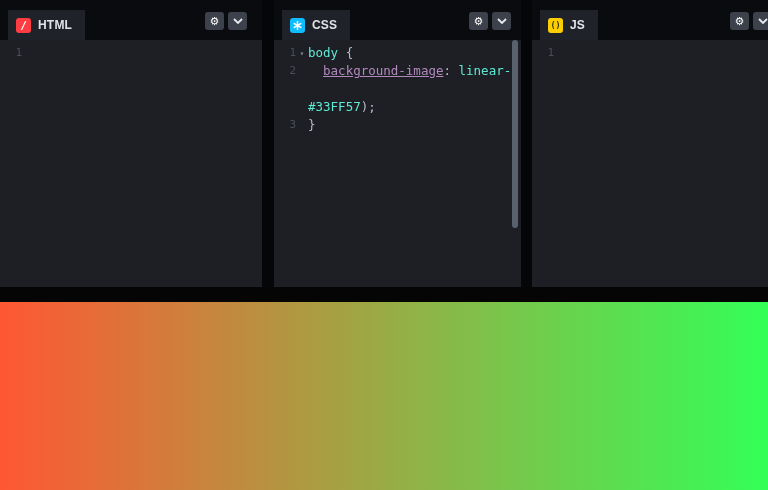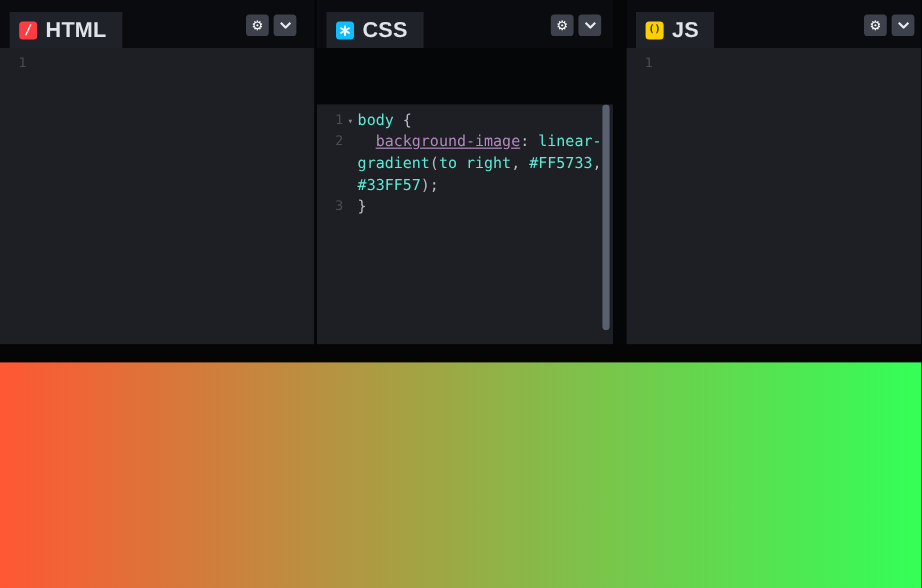--- a/index.html
+++ b/index.html
@@ -3,32 +3,32 @@
 <meta charset="utf-8">
 <style>
   * { margin:0; padding:0; box-sizing:border-box; }
   body { background:#000; font-family:"Liberation Sans", sans-serif; }
   .app { position:relative; width:768px; height:490px; overflow:hidden; background:#050607; }
 
   
   .editors { display:flex; height:287px; background:#050607; }
   .panel { position:relative; display:flex; flex-direction:column; overflow:hidden; }
   .panel-html { width:262px; }
-  .panel-css  { width:247px; margin-left:2px; margin-right:11px;gap:47px; }
+  .panel-css  { width:247px; margin-left:12px; margin-right:11px; }
   .panel-js   { flex:1; min-width:0; }
 
   .panel-header { position:relative; height:40px; background:#0a0b0e; flex:none; }
   .tab { position:absolute; left:8px; bottom:0; height:30px; display:flex; align-items:center;
          gap:7px; padding:0 13px 0 8px; background:#202229; }
   .tab-icon { width:15px; height:15px; border-radius:3px; display:flex; align-items:center;
               justify-content:center; flex:none; }
   .tab-icon .glyph { font-family:"DejaVu Sans Mono", monospace; font-weight:bold; }
   .icon-html .glyph { color:#fff; font-size:11px; transform:translateY(-0.5px); }
   .icon-js .glyph   { color:#3a3000; font-size:8.5px; letter-spacing:0; }
-  .tab-label { color:#e0e3e8; font-size:18px; font-weight:700; letter-spacing:.2px; }
+  .tab-label { color:#e0e3e8; font-size:12px; font-weight:700; letter-spacing:.2px; }
 
   .header-buttons { position:absolute; top:12px; display:flex; gap:4px; }
   .panel-html .header-buttons { right:15px; }
   .panel-css  .header-buttons { right:10px; }
   .panel-js   .header-buttons { left:198px; }
   .hbtn { width:19px; height:18px; background:#3d414c; border:none; border-radius:3px;
           display:flex; align-items:center; justify-content:center; cursor:pointer; padding:0; }
   .gear-glyph { color:#fff; font-size:11px; font-family:"DejaVu Sans", sans-serif; line-height:1; }
 
   .editor { position:relative; flex:1; background:#1d1f25; overflow:hidden;
@@ -116,21 +116,20 @@
               <span class="codetxt"><span class="tk-gold">body</span><span class="tk-pun"> {</span></span>
             </div>
             <div class="crow">
               <span class="gutter">2</span>
               <span class="foldcol"></span>
               <span class="codetxt"><span class="tk-pun">  </span><span class="tk-prop">background-image</span><span class="tk-pun">: </span><span class="tk-gold">linear-</span></span>
             </div>
             <div class="crow">
               <span class="gutter"></span>
               <span class="foldcol"></span>
-              <span class="codetxt"><span class="tk-gold">gradient</span><span class="tk-pun">(</span><span class="tk-gold">to right</span><span class="tk-pun">, </span><span class="tk-gold">#FF5733</span><span class="tk-pun">,</span></span>
             </div>
             <div class="crow">
               <span class="gutter"></span>
               <span class="foldcol"></span>
               <span class="codetxt"><span class="tk-gold">#33FF57</span><span class="tk-pun">);</span></span>
             </div>
             <div class="crow">
               <span class="gutter">3</span>
               <span class="foldcol"></span>
               <span class="codetxt"><span class="tk-pun">}</span></span>

